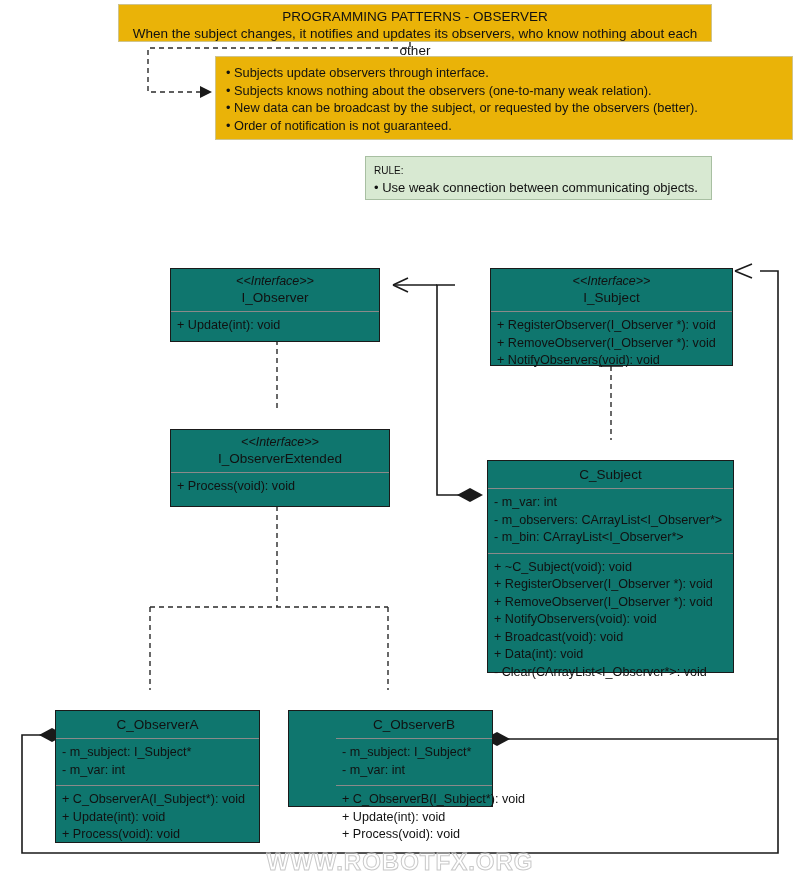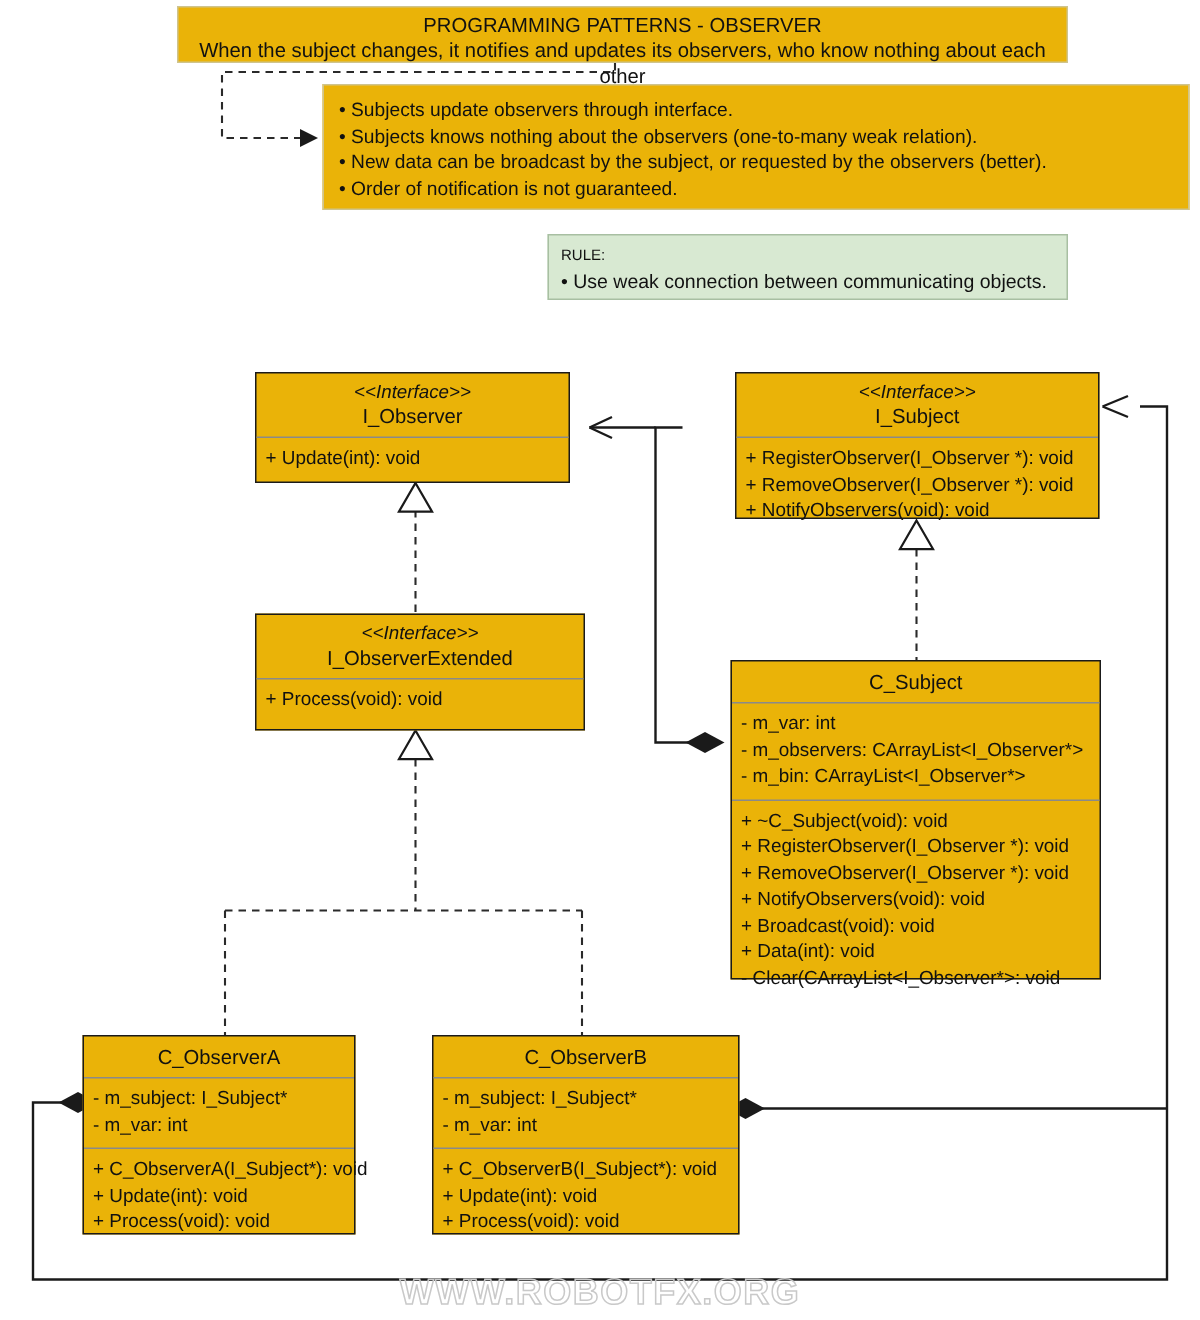--- a/index.html
+++ b/index.html
@@ -14,35 +14,35 @@
   .note.title{left:118px;top:4px;width:594px;height:38px;padding-top:3px;}
   .note.title .ln{text-align:center;font-size:13.5px;line-height:17px;}
   .note.bullets{left:215px;top:56px;width:578px;height:84px;padding:7px 10px 0 10px;}
   .note .b{font-size:12.8px;line-height:17.5px;white-space:nowrap;}
 
   .rule{position:absolute;left:365px;top:156px;width:347px;height:44px;
         background:#d8e9d2;border:1px solid #a8bfa2;box-sizing:border-box;padding:5px 8px 0 8px;}
   .rule .hd{font-size:10px;line-height:17px;}
   .rule .b{font-size:13px;line-height:17px;}
 
-  .cls{position:absolute;background:#eab308;border:1.5px solid #1a1a1a;
-       box-sizing:border-box;}
+  .cls{position:absolute;background:#0f766e;border:1.5px solid #1a1a1a;
+       box-sizing:border-box;margin-top:20px;}
   .cls .hdr{padding:5px 0 5px 0;text-align:center;}
   .cls .stereo{font-style:italic;font-size:12.5px;line-height:15px;}
   .cls .nm{font-weight:normal;font-size:13.5px;line-height:17px;}
   .cls .sep{border-top:1.5px solid #8a8a8a;}
   .cls .sec{padding:5px 0 6px 6px;}
   .cls .row{font-size:12.6px;line-height:17.5px;white-space:nowrap;}
 
   #c_observer{left:170px;top:248px;width:210px;height:74px;}
   #c_subject_if{left:490px;top:248px;width:243px;height:98px;}
   #c_obs_ext{left:170px;top:409px;width:220px;height:78px;}
   #c_subject{left:487px;top:440px;width:247px;height:213px;}
-  #c_obsA{left:55px;top:690px;width:182px;height:133px;}
-  #c_obsB{left:288px;top:690px;width:205px;height:133px;}
+  #c_obsA{left:55px;top:690px;width:205px;height:133px;}
+  #c_obsB{left:288px;top:690px;width:205px;height:97px;padding-left:47px;}
 
   .wm{position:absolute;left:0;top:848px;width:800px;text-align:center;
       font-size:24px;font-weight:bold;letter-spacing:1px;
       color:transparent;-webkit-text-stroke:1px #c9c9c9;}
 </style>
 </head>
 <body>
 
 <div id="canvas">
 

